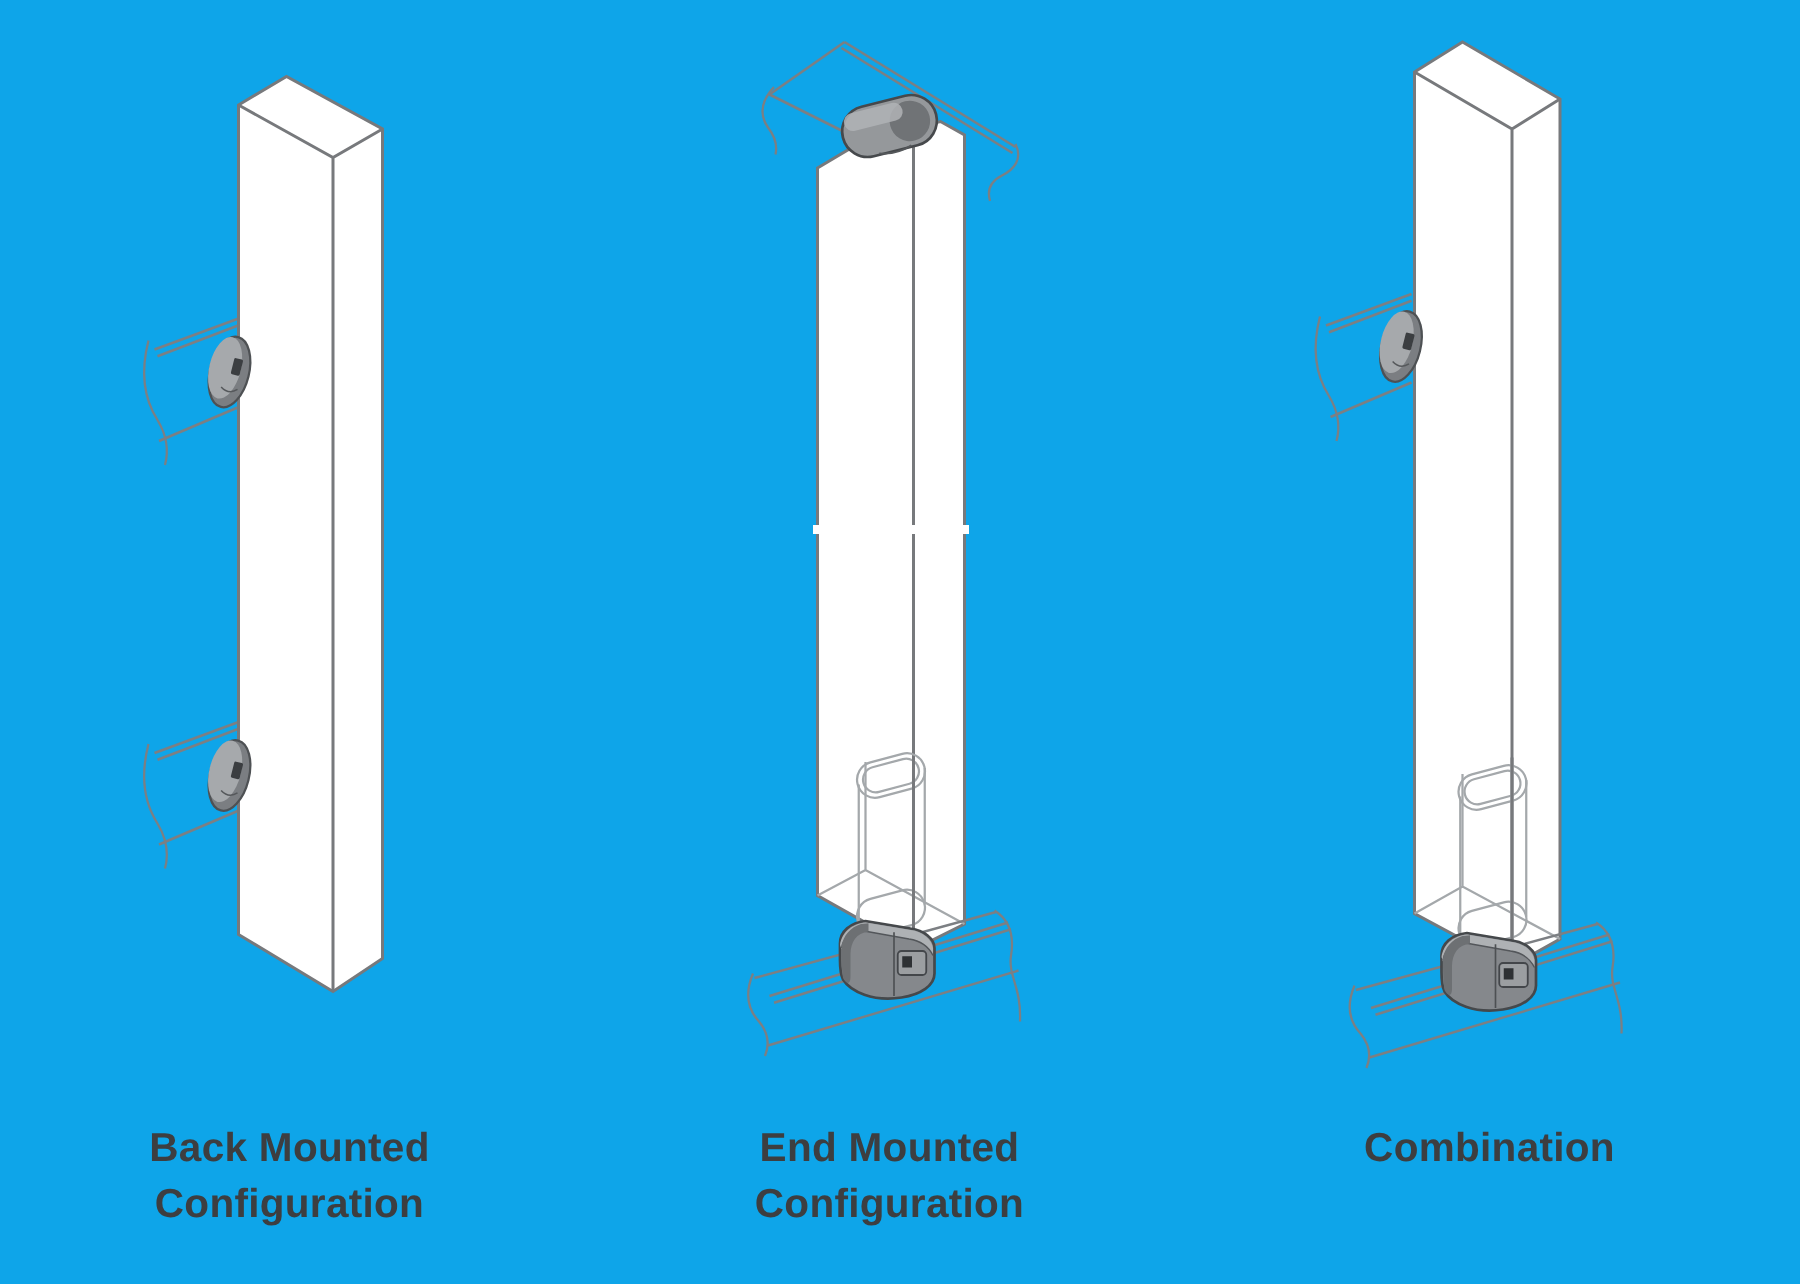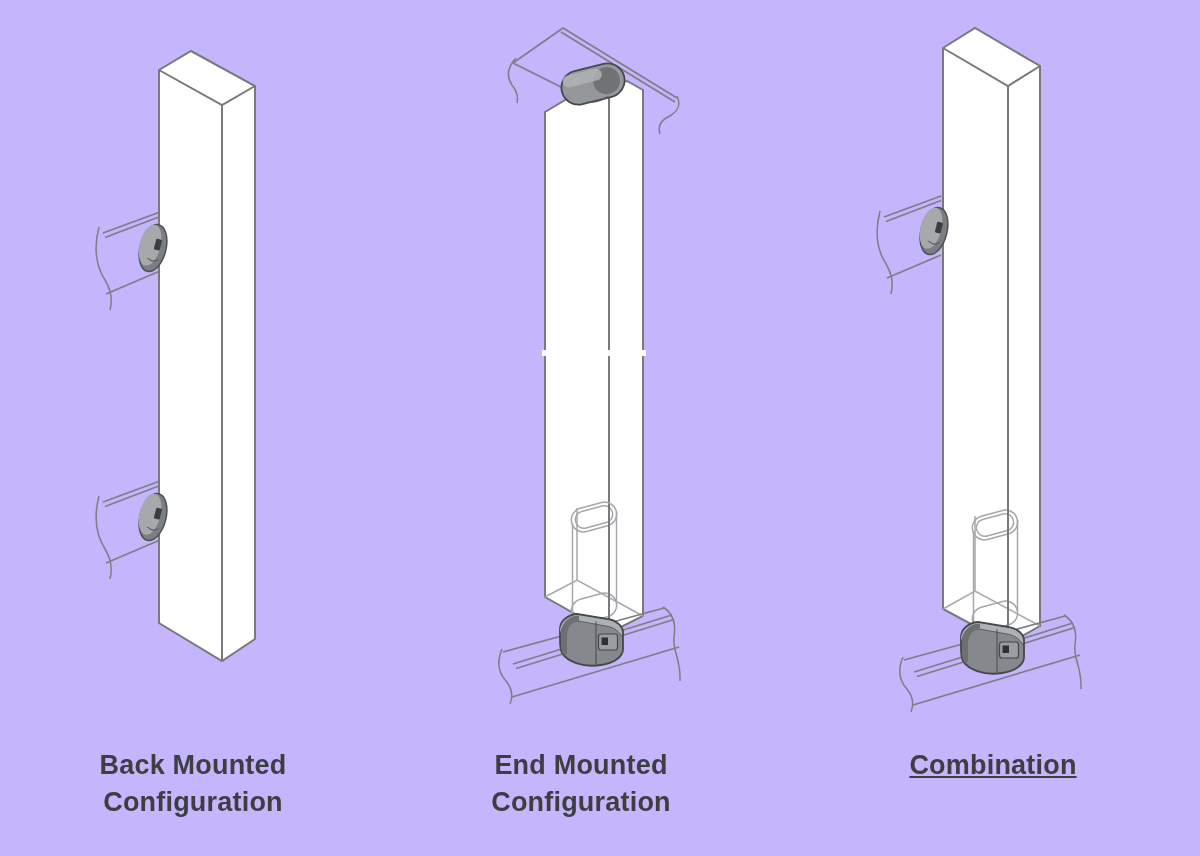--- a/index.html
+++ b/index.html
@@ -1,38 +1,38 @@
 <!DOCTYPE html>
 <html><head>
 <meta charset="utf-8">
 <style>
   html,body{margin:0;padding:0;background:#e8e8e8;}
   .canvas{
     position:relative;
     width:1200px;height:856px;
-    background:#c4b5fd;
+    background:#0ea5e9;
     overflow:hidden;
     font-family:"Liberation Sans",sans-serif;
   }
   svg{position:absolute;left:0;top:0;}
   .caption{
     position:absolute;
     top:747px;
     width:320px;
     text-align:center;
     font-weight:700;
     font-size:27px;
     line-height:37px;
     color:#3d3e40;
     letter-spacing:.2px;
   }
   .caption span{display:block;}
   .cap-left{left:33px;}
-  .cap-mid{left:421px;}
-  .cap-right{left:833px;text-decoration:underline;}
+  .cap-mid{left:433px;}
+  .cap-right{left:833px;}
 </style>
 </head>
 <body>
 
 <div class="canvas">
 
 <svg width="1200" height="856" viewBox="0 0 1200 856">
 
   <defs>
 

